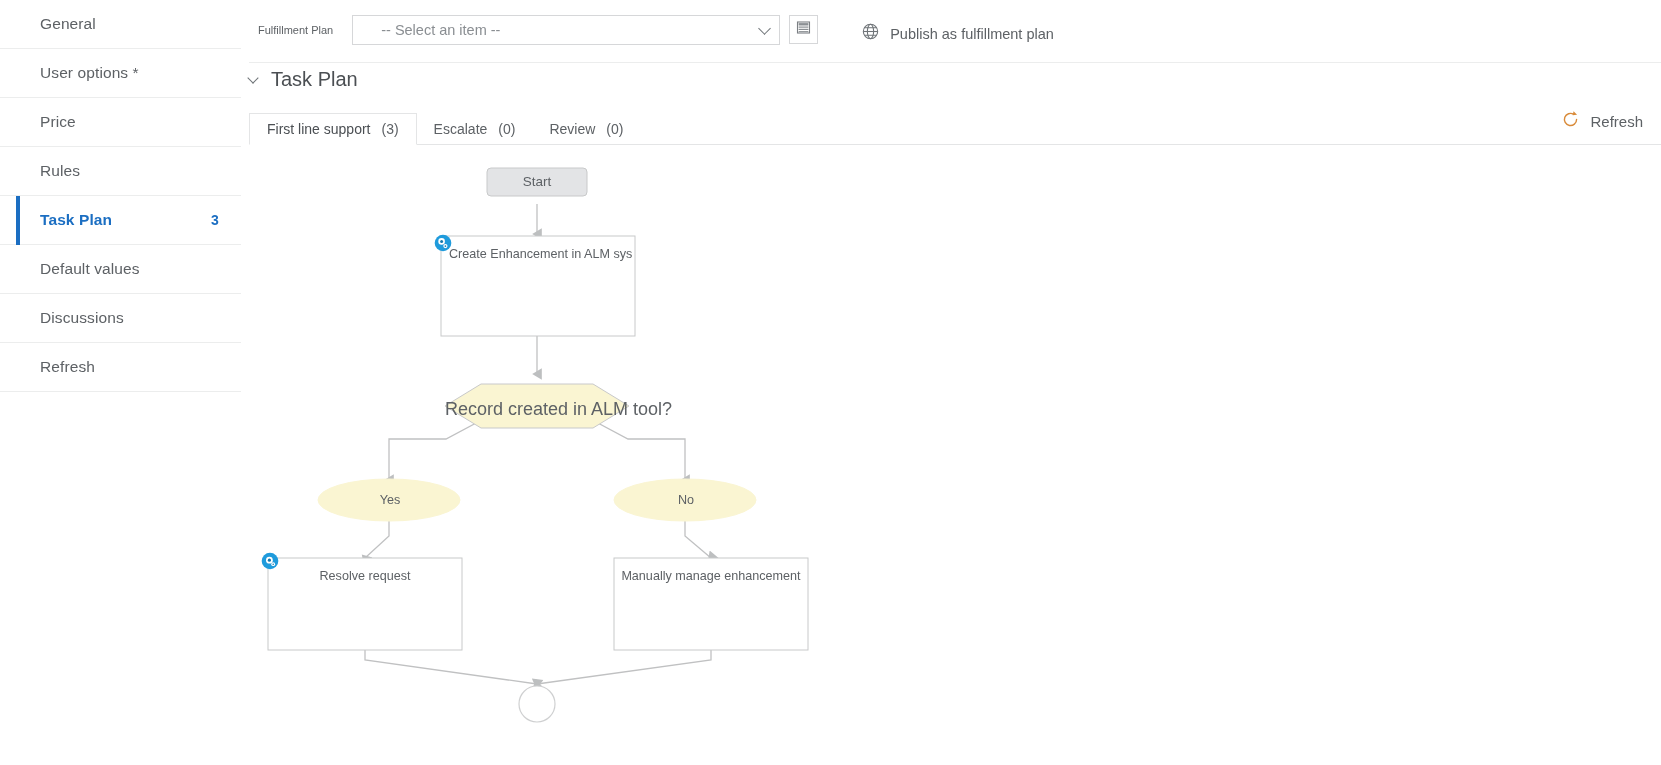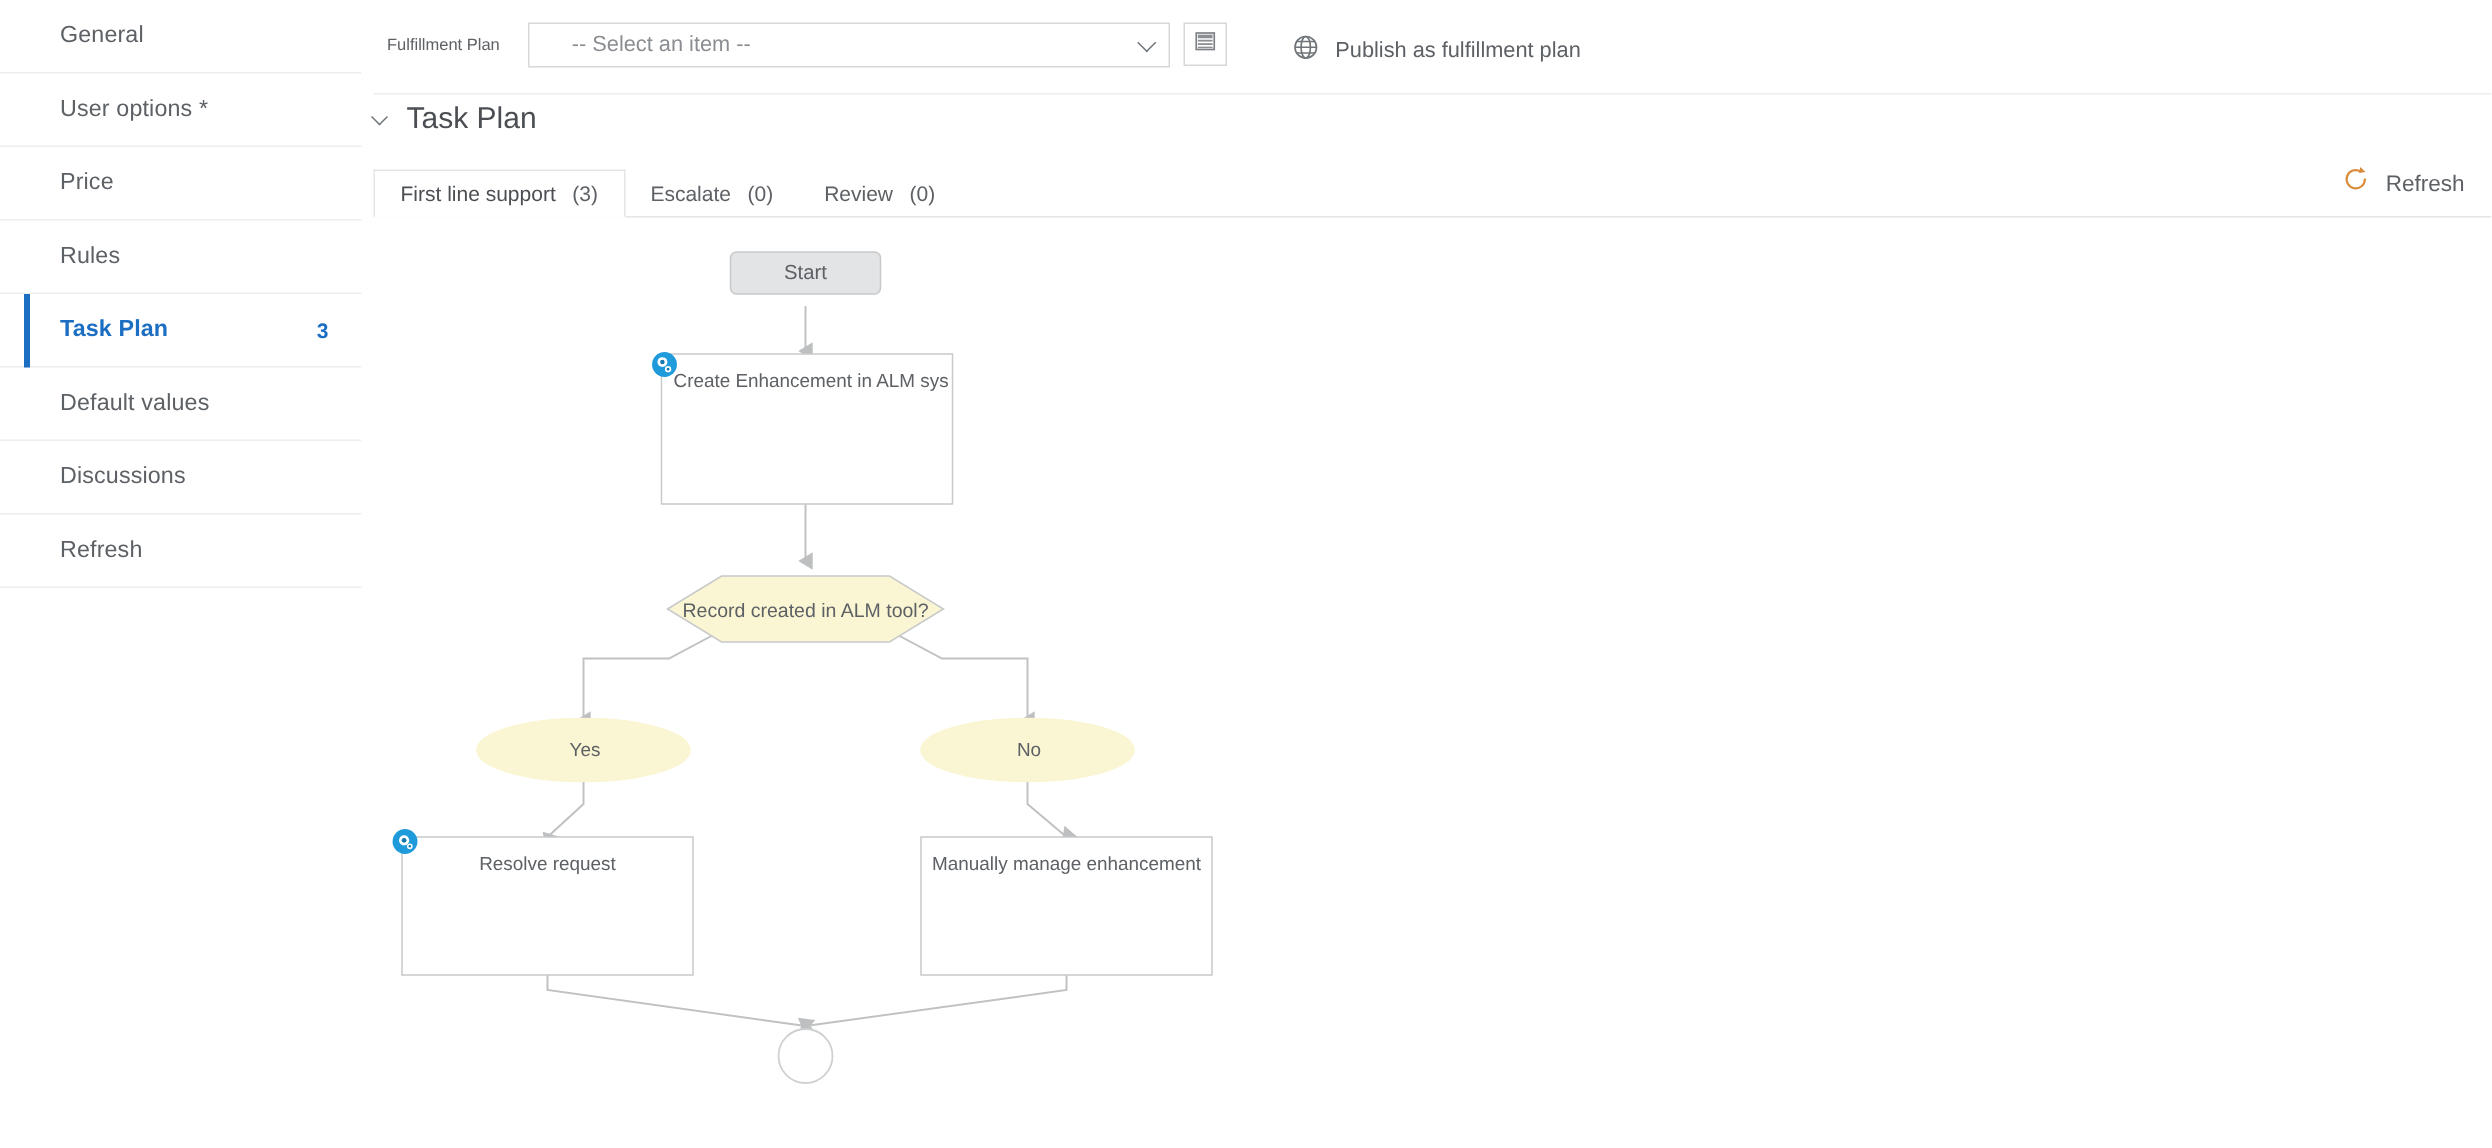--- a/index.html
+++ b/index.html
@@ -355,21 +355,21 @@
 
         <rect x="373" y="412" width="194" height="92" fill="#ffffff" stroke="#c8c9ca" stroke-width="1"></rect>
 
         <circle cx="296" cy="558" r="18" fill="#ffffff" stroke="#cfd0d1" stroke-width="1.2"></circle>
       </svg>
 
       <div class="node-label" style="left:246px; top:28px; width:100px; text-align:center; font-size:13.5px;">Start</div>
 
       <div class="node-label" style="left:208px; top:101px; width:190px; font-size:12.6px;">Create Enhancement in ALM sys</div>
 
-      <div class="node-label" style="left:204px; top:253px; width:184px; text-align:center; font-size:13px;">Record created in ALM tool?</div>
+      <div class="node-label" style="left:204px; top:253px; width:184px; text-align:center; font-size:18px;">Record created in ALM tool?</div>
 
       <div class="node-label" style="left:78px; top:347px; width:142px; text-align:center; font-size:12.6px;">Yes</div>
 
       <div class="node-label" style="left:374px; top:347px; width:142px; text-align:center; font-size:12.6px;">No</div>
 
       <div class="node-label" style="left:27px; top:423px; width:194px; text-align:center; font-size:12.6px;">Resolve request</div>
 
       <div class="node-label" style="left:373px; top:423px; width:194px; text-align:center; font-size:12.6px;">Manually manage enhancement</div>
 
       <div class="badge" style="left:192px; top:88px;">

